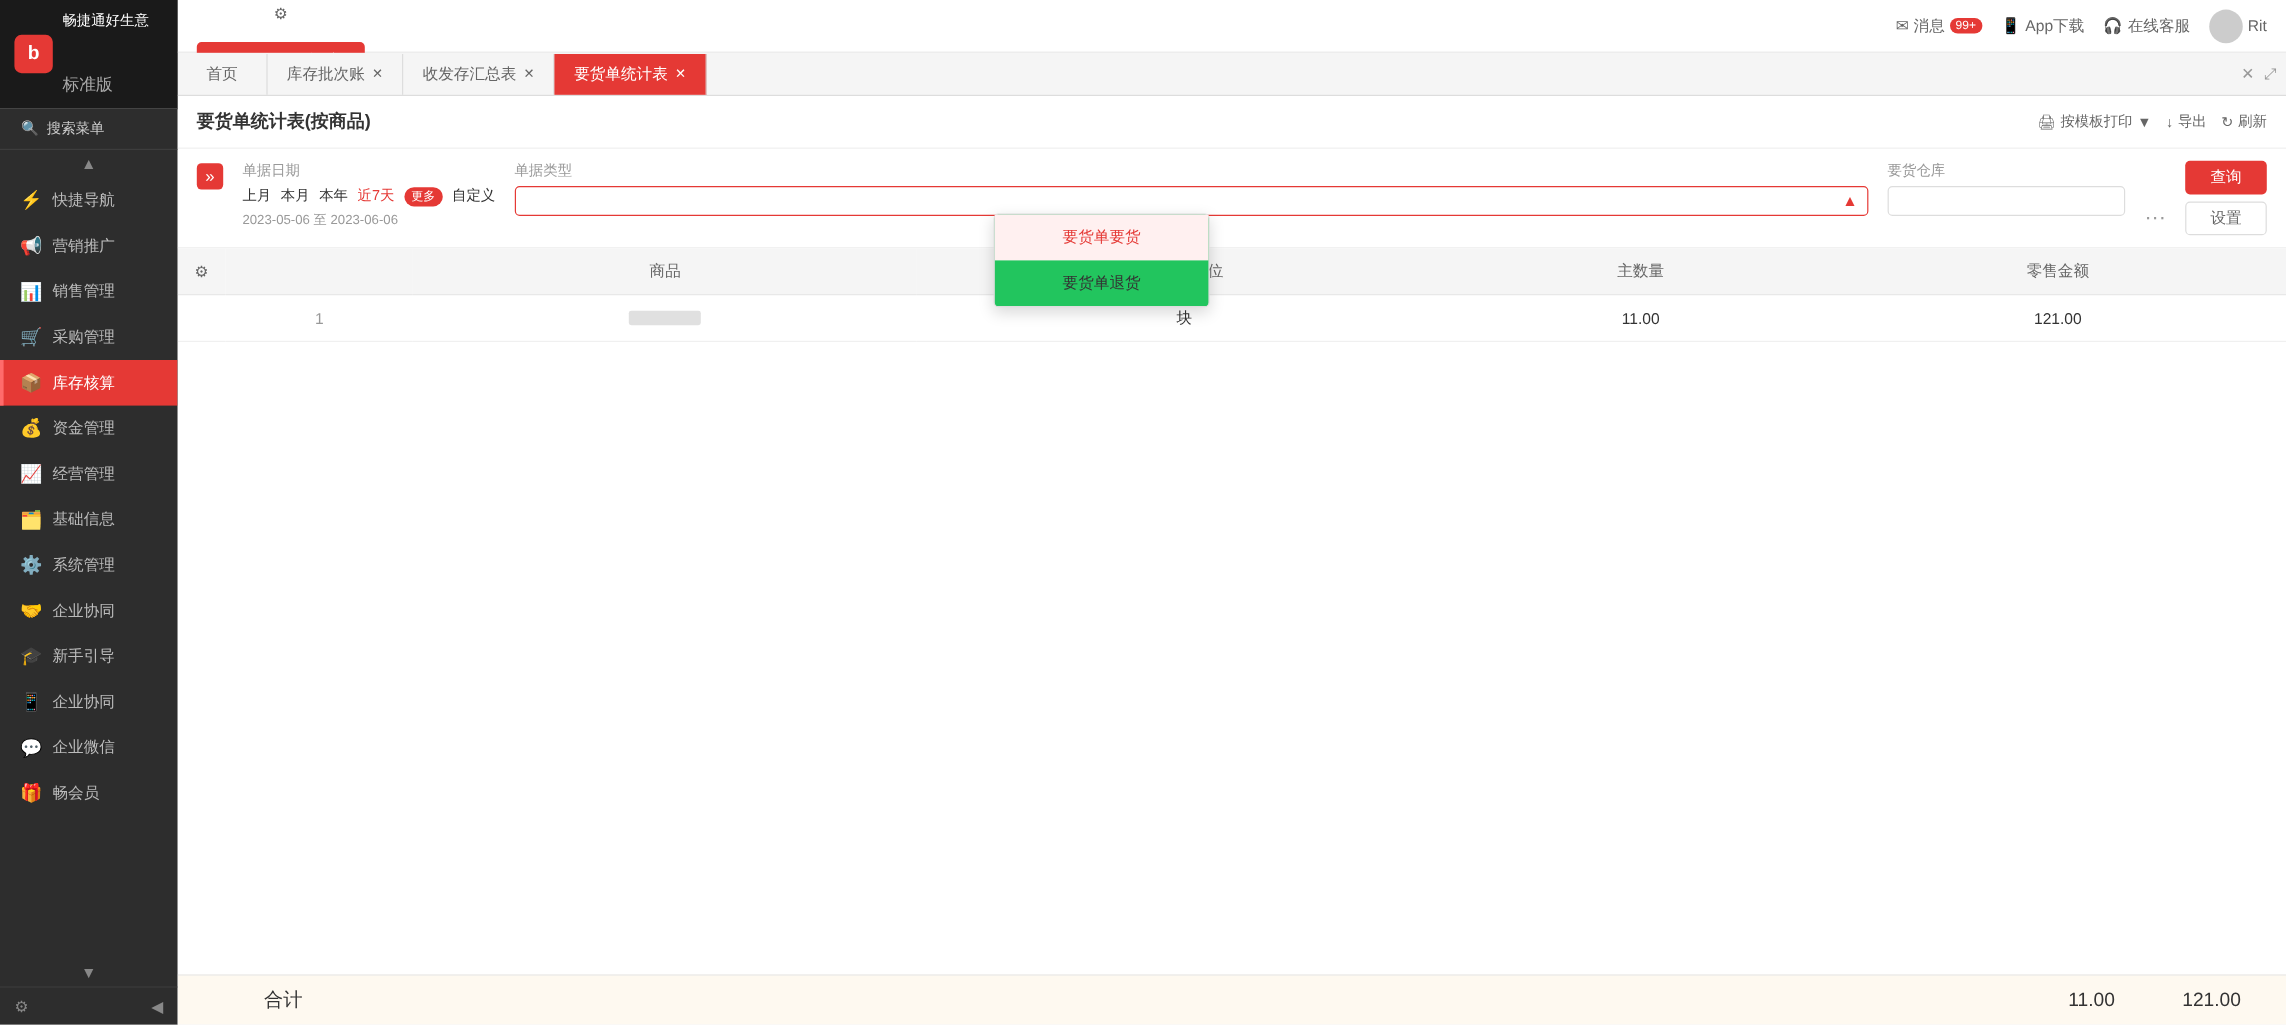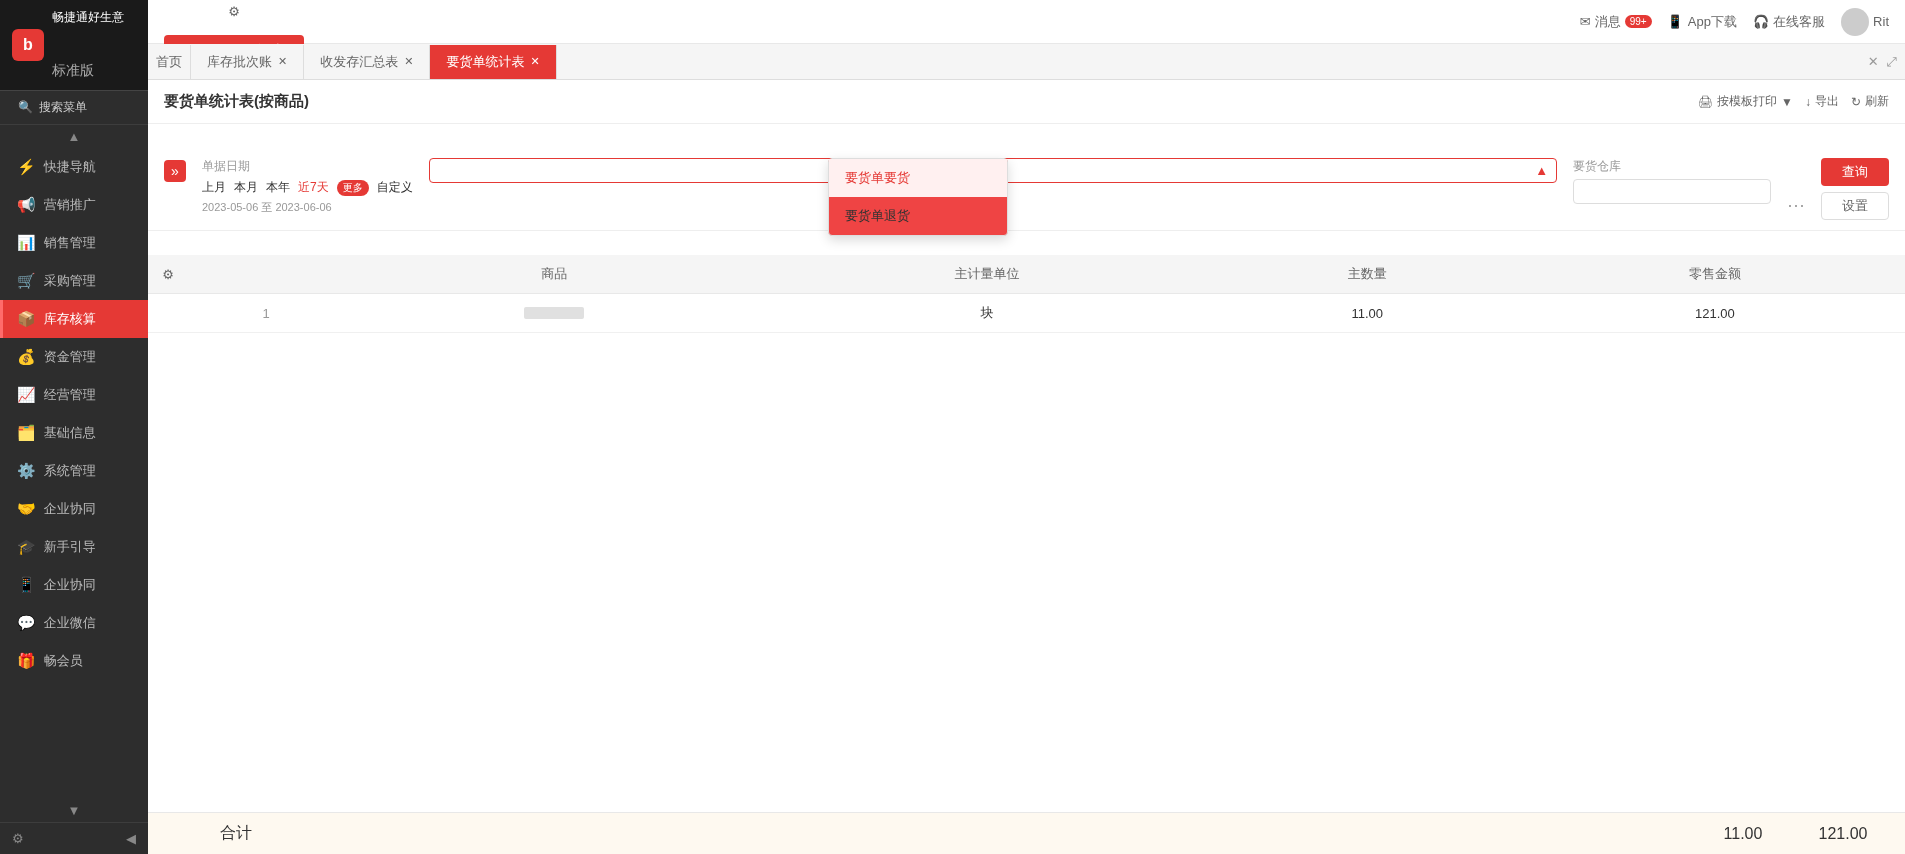--- a/index.html
+++ b/index.html
@@ -134,31 +134,30 @@
       cursor: pointer;
       color: #666;
       border-right: 1px solid #ddd;
       white-space: nowrap;
     }
     .tab.active {
       background: #e53935;
       color: #fff;
     }
     .tab .close-icon { margin-left: 6px; font-size: 11px; cursor: pointer; }
-    .tab-home { padding: 8px 8px; color: #666; cursor: pointer; }
+    .tab-home { padding: 8px 24px; color: #666; cursor: pointer; }
 
     
     .content {
       flex: 1;
       background: #fff;
       overflow: hidden;
       display: flex;
       flex-direction: column;
       position: relative;
-      gap: 24px;
     }
 
     
     .page-header {
       display: flex;
       align-items: center;
       justify-content: space-between;
       padding: 12px 16px;
       border-bottom: 1px solid #eee;
     }
@@ -274,28 +273,29 @@
       padding: 4px 20px;
       border-radius: 4px;
       cursor: pointer;
       font-size: 13px;
       color: #666;
     }
 
     
     .dropdown-overlay {
       position: absolute;
-      top: 78px;
+      top: 98px;
       left: 680px;
-      background: #ef4444;
+      background: #22c55e;
       border: 1px solid #ddd;
       border-radius: 4px;
       box-shadow: 0 4px 12px rgba(0,0,0,0.15);
       z-index: 100;
       min-width: 180px;
+      text-align: center;
     }
     .dropdown-item {
       padding: 10px 16px;
       font-size: 13px;
       cursor: pointer;
       color: #333;
     }
     .dropdown-item.selected { background: #fff0f0; color: #e53935; }
 
     
@@ -521,20 +521,21 @@
           <span class="filter-option">本月</span>
           <span class="filter-option">本年</span>
           <span class="filter-option active">近7天</span>
           <span class="filter-tag-more">更多</span>
           <span class="filter-option">自定义</span>
         </div>
         <div class="filter-date">2023-05-06 至 2023-06-06</div>
       </div>
 
       <div class="filter-type-group">
+        <div class="filter-label">单据类型</div>
         <div class="filter-type-input">
           <input type="text" style="min-width: 180px;">
           <span class="filter-type-chevron">▲</span>
         </div>
       </div>
 
       <div class="filter-warehouse-group">
         <div class="filter-label">要货仓库</div>
         <div class="filter-warehouse-input">
           <input type="text" style="min-width: 180px;">

